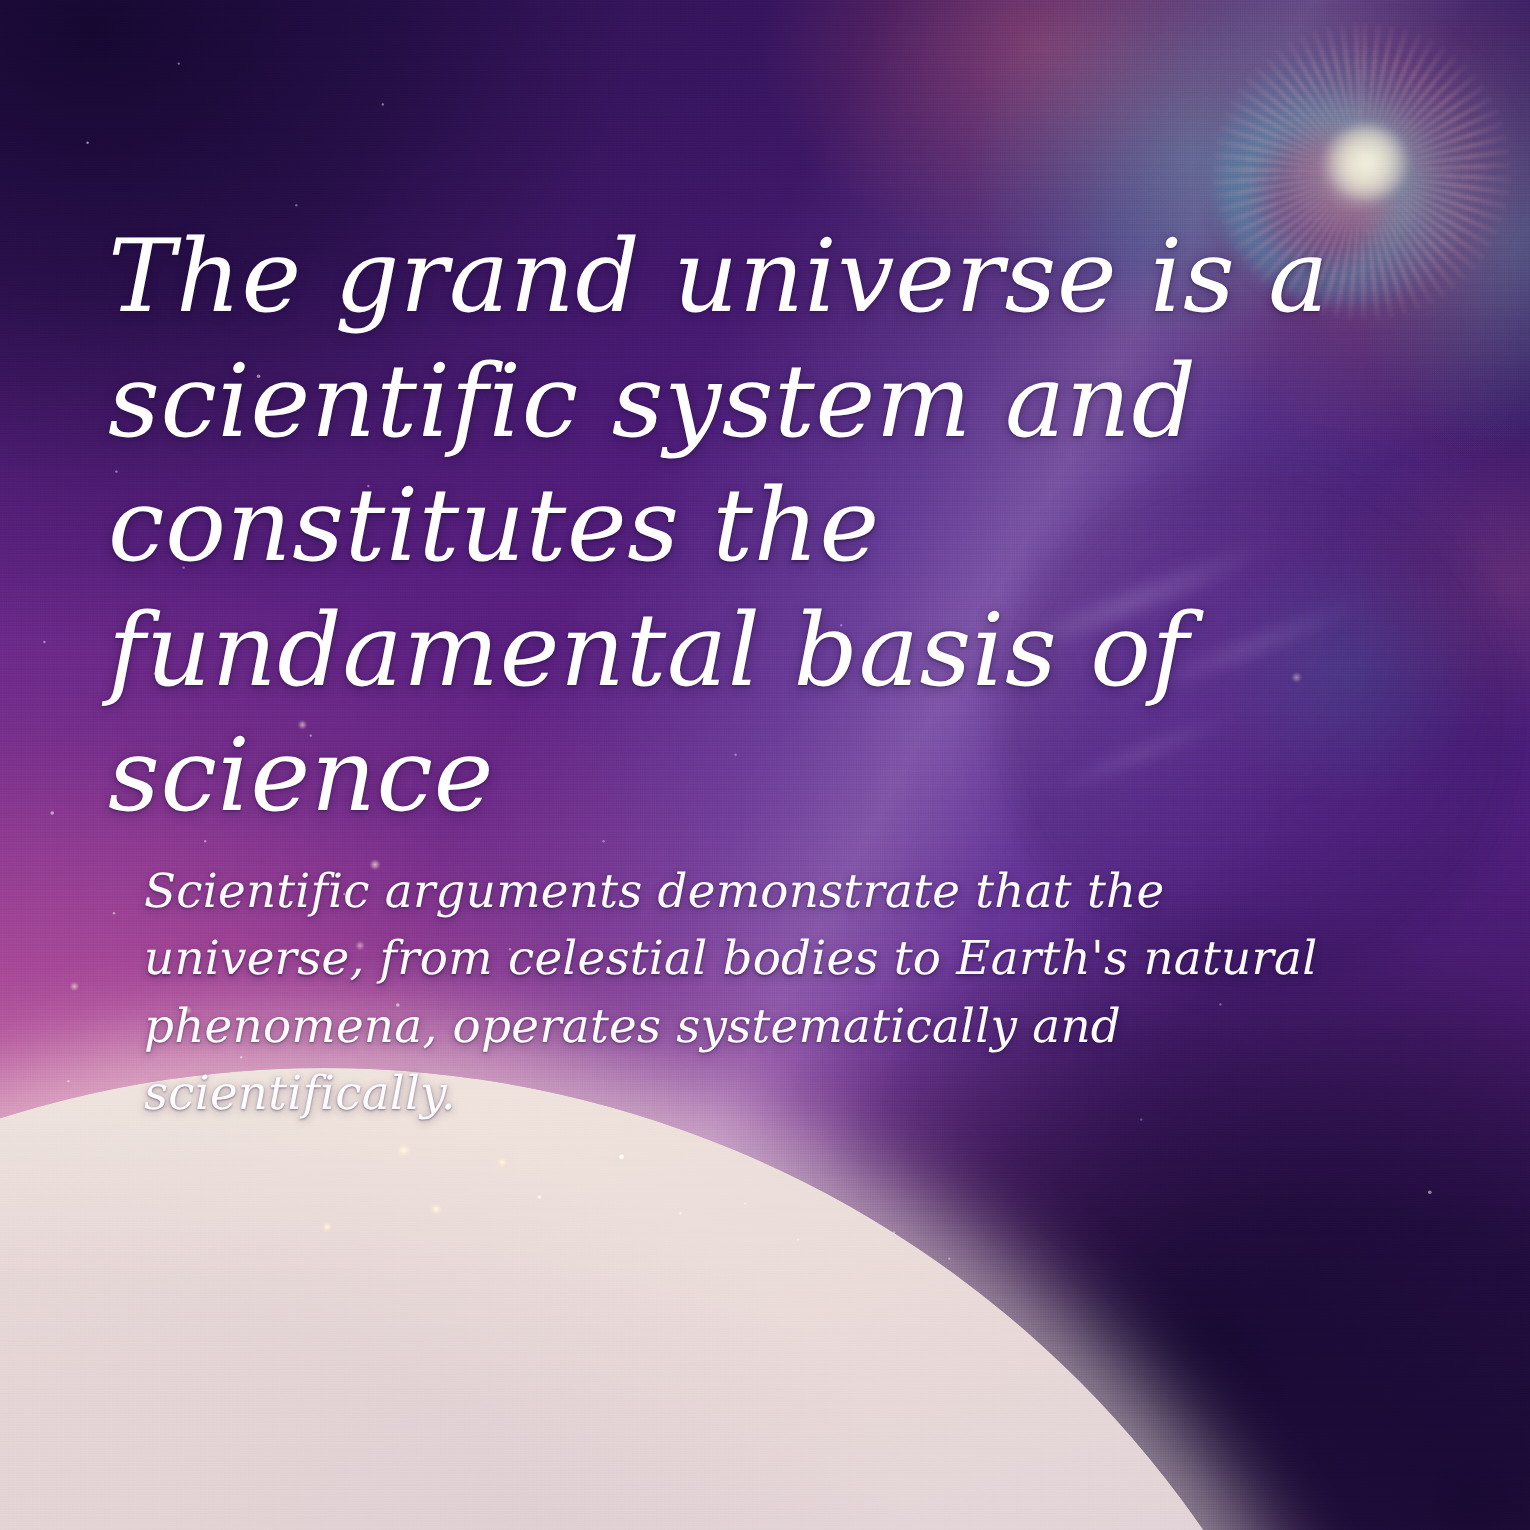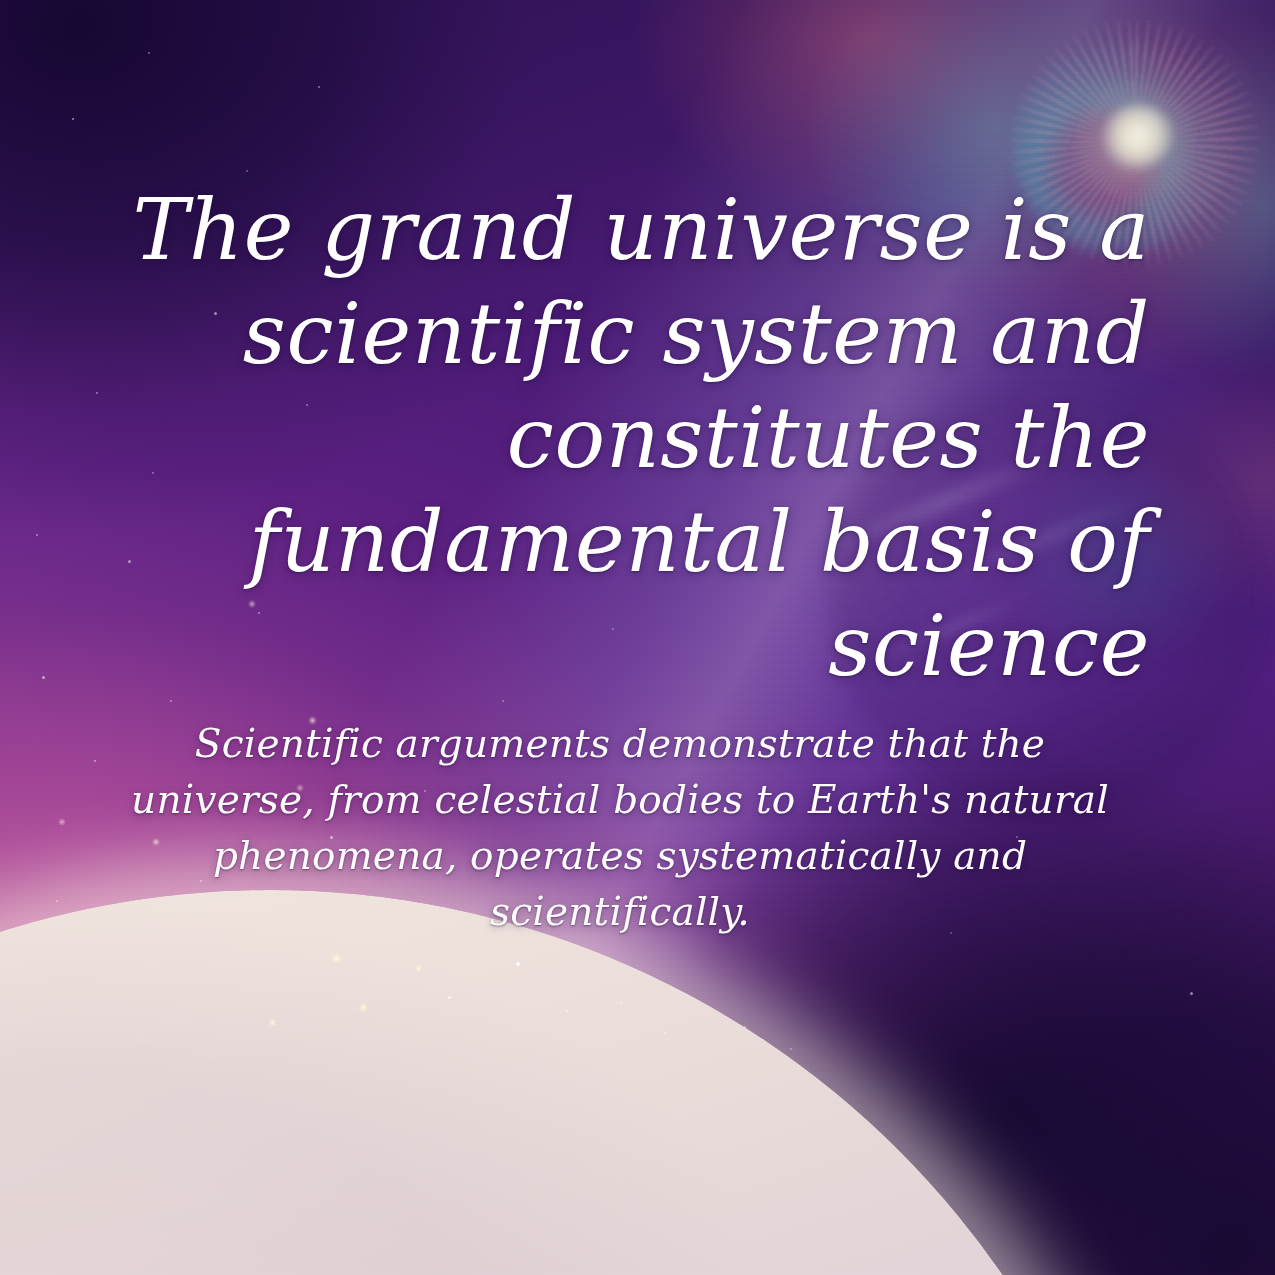--- a/index.html
+++ b/index.html
@@ -313,39 +313,38 @@
     position: absolute;
     inset: 0;
     z-index: 60;
   }
 
   .headline {
     position: absolute;
     left: 90px;
     top: 178px;
     width: 1060px;
-    text-align: right;
+    text-align: left;
     font-family: "DejaVu Serif", "Liberation Serif", serif;
     font-style: italic;
     font-weight: 400;
     font-size: 84px;
     line-height: 104px;
     color: #ffffff;
     letter-spacing: 0.6px;
     text-shadow:
       0 1px 2px rgba(40,16,70,0.55),
       0 2px 10px rgba(30,10,56,0.35);
   }
 
   .subcopy {
     position: absolute;
     left: 120px;
     top: 716px;
     width: 1000px;
-    text-align: center;
     font-family: "DejaVu Serif", "Liberation Serif", serif;
     font-style: italic;
     font-weight: 400;
     font-size: 39px;
     line-height: 56px;
     color: #fdfbfb;
     letter-spacing: 0.2px;
     text-shadow:
       0 1px 2px rgba(48,18,76,0.50),
       0 2px 8px rgba(30,10,56,0.30);

